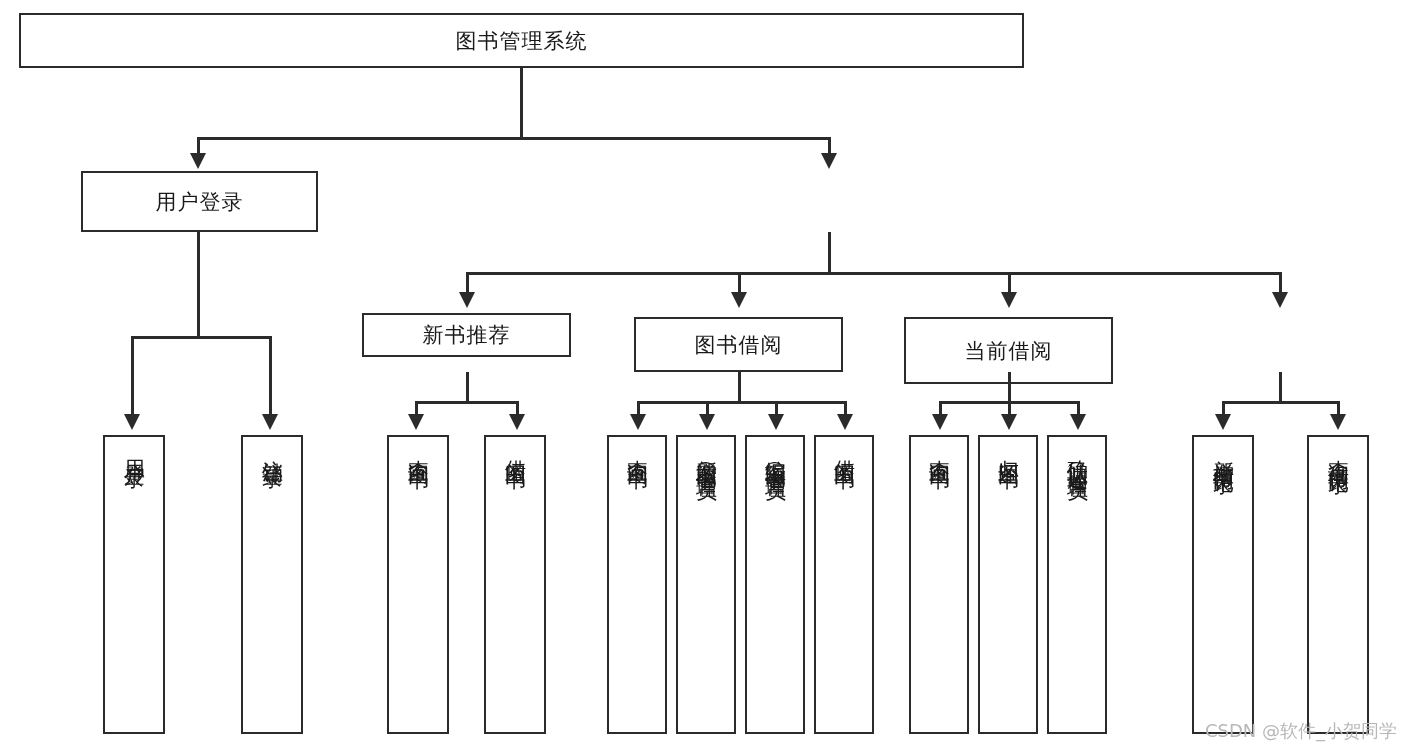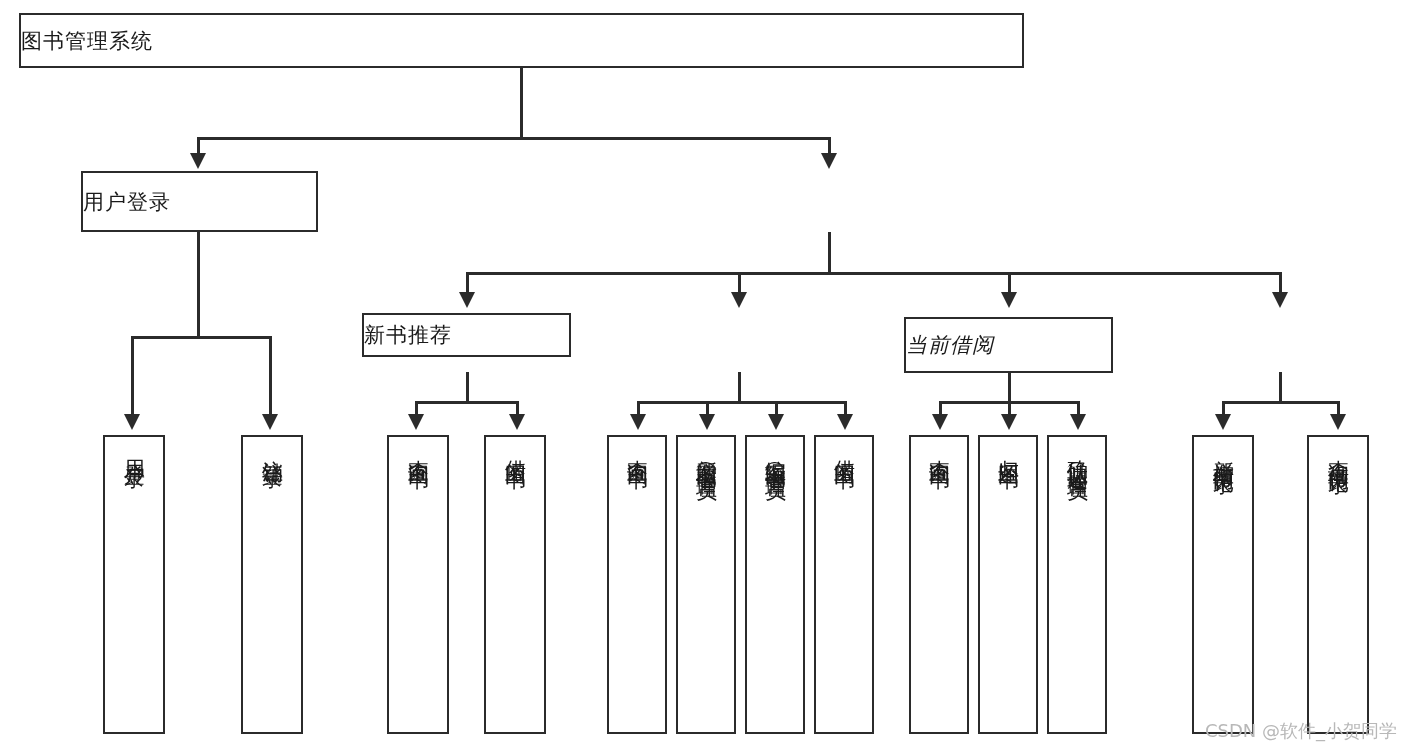--- a/index.html
+++ b/index.html
@@ -18,21 +18,21 @@
     overflow: hidden;
   }
   
   .node {
     position: absolute;
     box-sizing: border-box;
     background: #ffffff;
     border: 2px solid #2b2b2b;
     display: flex;
     align-items: center;
-    justify-content: flex-start;
+    justify-content: center;
     color: #1a1a1a;
   }
   .node.root,
   .node.lvl2,
   .node.lvl3 {
     font-size: 21px;
     letter-spacing: 1px;
   }
   .node.leaf {
     font-size: 21px;
@@ -116,22 +116,25 @@
   <div class="vline" style="left:1008px; top:272px; height:24px;"></div>
   <div class="arrow" style="left:1001px; top:292px;"></div>
 
   <div class="vline" style="left:1279px; top:272px; height:24px;"></div>
   <div class="arrow" style="left:1272px; top:292px;"></div>
 
   <div class="node lvl3" style="left:362px; top:305px; width:209px; height:44px;margin-top:8px;">
     <span>新书推荐</span>
   </div>
 
-
-  <div class="node lvl3" style="left:904px; top:317px; width:209px; height:56px;font-style:italic;">
+  <div class="node lvl3" style="left:634px; top:317px; width:209px; height:55px;">
+    <span>图书借阅</span>
+  </div>
+
+  <div class="node lvl3" style="left:904px; top:317px; width:209px; height:67px;">
     <span>当前借阅</span>
   </div>
 
 
   <div class="vline" style="left:466px; top:372px; height:30px;"></div>
   <div class="hline" style="left:415px; top:401px; width:104px;"></div>
   <div class="vline" style="left:415px; top:401px; height:17px;"></div>
   <div class="arrow" style="left:408px; top:414px;"></div>
   <div class="vline" style="left:516px; top:401px; height:17px;"></div>
   <div class="arrow" style="left:509px; top:414px;"></div>

